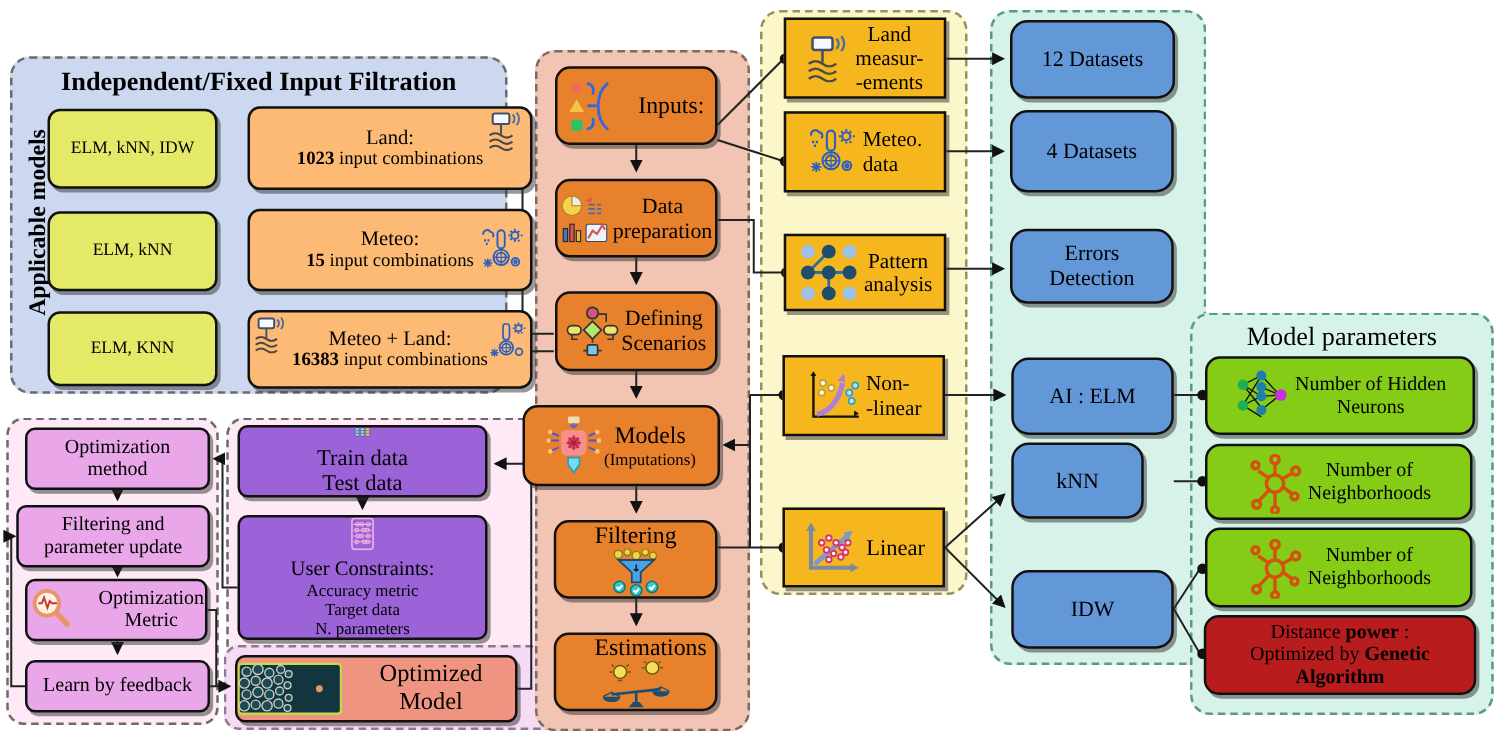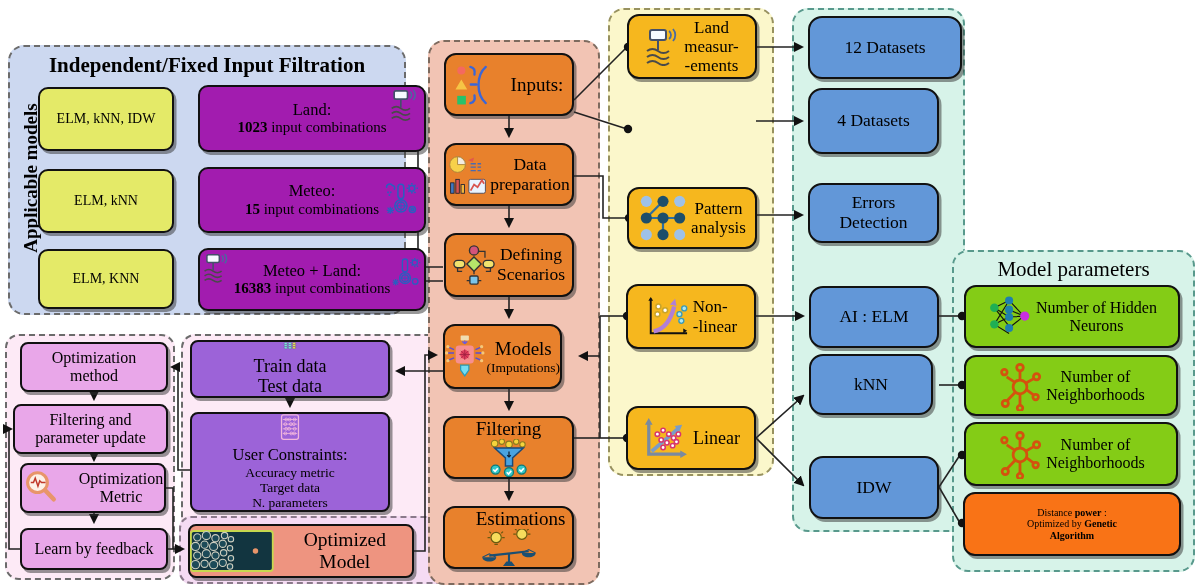--- a/index.html
+++ b/index.html
@@ -12,29 +12,29 @@
   .p-lavender{left:179px;top:516px;width:340px;height:68px;background:#f5dbf3;border-radius:12px;border-color:#8a7a8a;}
   .p-pipeline{left:428px;top:40px;width:172px;height:545px;background:#f2c4b4;border-color:#7d6a5e;}
   .p-category{left:608px;top:8px;width:166px;height:468px;background:#fbf7cb;border-color:#97915f;}
   .p-results{left:792px;top:8px;width:173px;height:524px;background:#d7f3e9;border-color:#58998c;}
   .p-params{left:952px;top:250px;width:243px;height:322px;background:#d7f3e9;border-color:#58998c;}
 
   .box{position:absolute;border:2px solid #111;box-sizing:border-box;
     display:flex;align-items:center;justify-content:center;text-align:center;
     box-shadow:2.5px 3px 0 rgba(50,50,50,.5);line-height:1.12;}
   .ybox{background:#e4ea68;border-radius:10px;font-size:14px;}
-  .tbox{background:#a21caf;border-radius:10px;flex-direction:column;font-size:16.5px;}
+  .tbox{background:#fdba74;border-radius:10px;flex-direction:column;font-size:16.5px;}
   .tbox .cnt{font-size:15px;}
   .kbox{background:#e9a7e9;border-radius:8px;font-size:16px;}
   .ubox{background:#9c63d8;border-radius:8px;flex-direction:column;}
   .pbox{background:#e8812c;border-radius:12px;font-size:17.5px;}
-  .abox{background:#f6b71e;border-radius:12px;font-size:17px;}
+  .abox{background:#f6b71e;border-radius:0;font-size:17px;}
   .bbox{background:#6297d8;border-radius:14px;font-size:17.5px;}
   .gbox{background:#84cc16;border-radius:12px;font-size:16px;}
-  .pybox{background:#f97316;border-radius:12px;font-size:10px;}
+  .pybox{background:#b91c1c;border-radius:12px;font-size:16px;}
   .sbox{background:#ee9480;border-radius:8px;font-size:19.5px;}
 
   .title{position:absolute;width:100%;text-align:center;font-weight:bold;font-size:21px;}
   .title-plain{position:absolute;width:100%;text-align:center;font-size:21px;}
   .side-label{position:absolute;left:-57px;top:calc(50% - 13px);width:156px;text-align:center;
     transform:rotate(-90deg);font-weight:bold;font-size:19px;white-space:nowrap;}
   .row{display:flex;align-items:center;justify-content:center;gap:18px;}
   .col{display:flex;flex-direction:column;align-items:center;justify-content:center;}
   svg.lines{position:absolute;left:0;top:0;z-index:5;}
   .box{z-index:10;}
@@ -349,21 +349,21 @@
       <rect x="1" y="19" width="12" height="8" rx="4" fill="#f0e26e" stroke="#333" stroke-width="1.5"></rect>
       <rect x="33" y="19" width="12" height="8" rx="4" fill="#f0e26e" stroke="#333" stroke-width="1.5"></rect>
       <rect x="17.5" y="17.5" width="11" height="11" transform="rotate(45 23 23)" fill="#b6e66a" stroke="#333" stroke-width="1.5"></rect>
       <rect x="18.5" y="36" width="9" height="9" rx="1.5" fill="#7cc4e8" stroke="#333" stroke-width="1.5"></rect>
     </svg>
     <div class="col">
       <div>Defining</div>
       <div>Scenarios</div>
     </div>
   </div>
-  <div class="box pbox row" style="left:443px;top:324px;width:119px;height:65px;gap:2px;">
+  <div class="box pbox row" style="left:418px;top:324px;width:158px;height:65px;gap:2px;">
     <svg width="44" height="50" viewBox="0 0 48 54">
       <rect x="19" y="1" width="10" height="6" rx="1" fill="#f0ddb0"></rect>
       <path d="M24 7v4M24 11l-3-3M24 11l3-3" stroke="#6a5ae0" stroke-width="1.6" fill="none"></path>
       <rect x="13" y="13" width="22" height="22" rx="4" fill="#f78f8f"></rect>
       <g stroke="#5b4fd4" stroke-width="1.8">
           <path d="M4 15l7 3M2 22h9M4 31l7-3M44 15l-7 3M46 22h-9M44 31l-7-3"></path>
         </g>
       <g fill="#f5c878">
           <circle cx="3.5" cy="14.5" r="2"></circle>
           <circle cx="2" cy="22" r="2"></circle>
@@ -426,20 +426,41 @@
     <svg width="36" height="38" viewBox="0 0 36 38">
       <rect x="5" y="2" width="16" height="10" rx="2" fill="#f6faff" stroke="#44506a" stroke-width="2"></rect>
       <path d="M24 3a5 5 0 0 1 0 8M28 1a9 9 0 0 1 0 12" fill="none" stroke="#4a6aa0" stroke-width="1.8"></path>
       <line x1="13" y1="12" x2="13" y2="22" stroke="#44506a" stroke-width="2"></line>
       <path d="M2 23c4-3 7-3 11 0s7 3 11 0M2 29c4-3 7-3 11 0s7 3 11 0M2 35c4-3 7-3 11 0s7 3 11 0" fill="none" stroke="#4a4a4a" stroke-width="2"></path>
     </svg>
     <div class="col">
       <div>Land</div>
       <div>measur-</div>
       <div>-ements</div>
+    </div>
+  </div>
+  <div class="box abox row" style="left:627px;top:89px;width:130px;height:65px;gap:4px;">
+    <svg width="40" height="40" viewBox="0 0 40 40">
+      <g fill="none" stroke="#2a5fc0" stroke-width="1.7">
+        <circle cx="31" cy="7" r="3.2"></circle>
+        <path d="M31 1.2v1.6M31 11.2v1.6M25.2 7h1.6M36.2 7h1.6M27 3l1.2 1.2M35 3l-1.2 1.2M27 11l1.2-1.2M35 11l-1.2 1.2"></path>
+        <path d="M3 6.5a3.5 3.5 0 0 1 6.4-2.6 2.6 2.6 0 0 1 1.6 4.6"></path>
+        <path d="M4.5 10.5v2M7.5 10.5v2M6 13.5v2"></path>
+        <rect x="15.5" y="2.5" width="6.5" height="16" rx="3.2"></rect>
+        <circle cx="18.8" cy="26.5" r="6.8"></circle>
+          <circle cx="18.8" cy="26.5" r="4.2"></circle>
+        <path d="M12 26.5h13.6M18.8 19.7v13.6" stroke-width="1"></path>
+        <circle cx="31.5" cy="30.5" r="3.4"></circle>
+          <circle cx="31.5" cy="30.5" r="1.2"></circle>
+        <path d="M3 31.5h8M7 27.5v8M4 28.5l6 6M10 28.5l-6 6" stroke-width="1.4"></path>
+      </g>
+    </svg>
+    <div class="col" style="align-items:flex-start;">
+      <div>Meteo.</div>
+      <div>data</div>
     </div>
   </div>
   <div class="box abox row" style="left:627px;top:187px;width:130px;height:62px;gap:3px;">
     <svg width="50" height="50" viewBox="0 0 54 54">
       <g stroke="#2e6e9e" stroke-width="2.4">
           <path d="M27 9L9 27M9 27h18M27 27h18M27 27v18"></path>
         </g>
       <g fill="#9ec1e8">
           <circle cx="9" cy="9" r="6"></circle>
           <circle cx="45" cy="9" r="6"></circle>
@@ -496,34 +517,34 @@
           <circle cx="26" cy="27" r="2.3"></circle>
           <circle cx="32" cy="30" r="2.3"></circle>
           <circle cx="38" cy="18" r="2.3"></circle>
           <circle cx="36" cy="26" r="2.3"></circle>
           <circle cx="22" cy="32" r="2.3"></circle>
       </g>
     </svg>
     <span>Linear</span>
   </div>
 
-  <div class="box bbox" style="left:808px;top:16px;width:154px;height:63px;">
+  <div class="box bbox" style="left:808px;top:16px;width:132px;height:63px;">
     <span>12 Datasets</span>
   </div>
   <div class="box bbox" style="left:808px;top:88px;width:131px;height:66px;">
     <span>4 Datasets</span>
   </div>
   <div class="box bbox col" style="left:808px;top:183px;width:131px;height:60px;">
     <div>Errors</div>
     <div>Detection</div>
   </div>
   <div class="box bbox" style="left:809px;top:286px;width:130px;height:62px;">
     <span>AI : ELM</span>
   </div>
-  <div class="box bbox" style="left:809px;top:354px;width:124px;height:61px;justify-content:center;">
+  <div class="box bbox" style="left:809px;top:354px;width:106px;height:61px;justify-content:center;">
     <span>kNN</span>
   </div>
   <div class="box bbox" style="left:809px;top:456px;width:130px;height:63px;">
     <span>IDW</span>
   </div>
 
   <div class="box gbox row" style="left:964px;top:285px;width:216px;height:63px;gap:3px;">
     <svg width="46" height="46" viewBox="0 0 50 50">
       <g stroke="#111" stroke-width="1.2">
         <path d="M8 15L24 7M8 15l16 10M8 15l16 20M8 33l16-8M8 33l16 10M8 33L24 7"></path>

